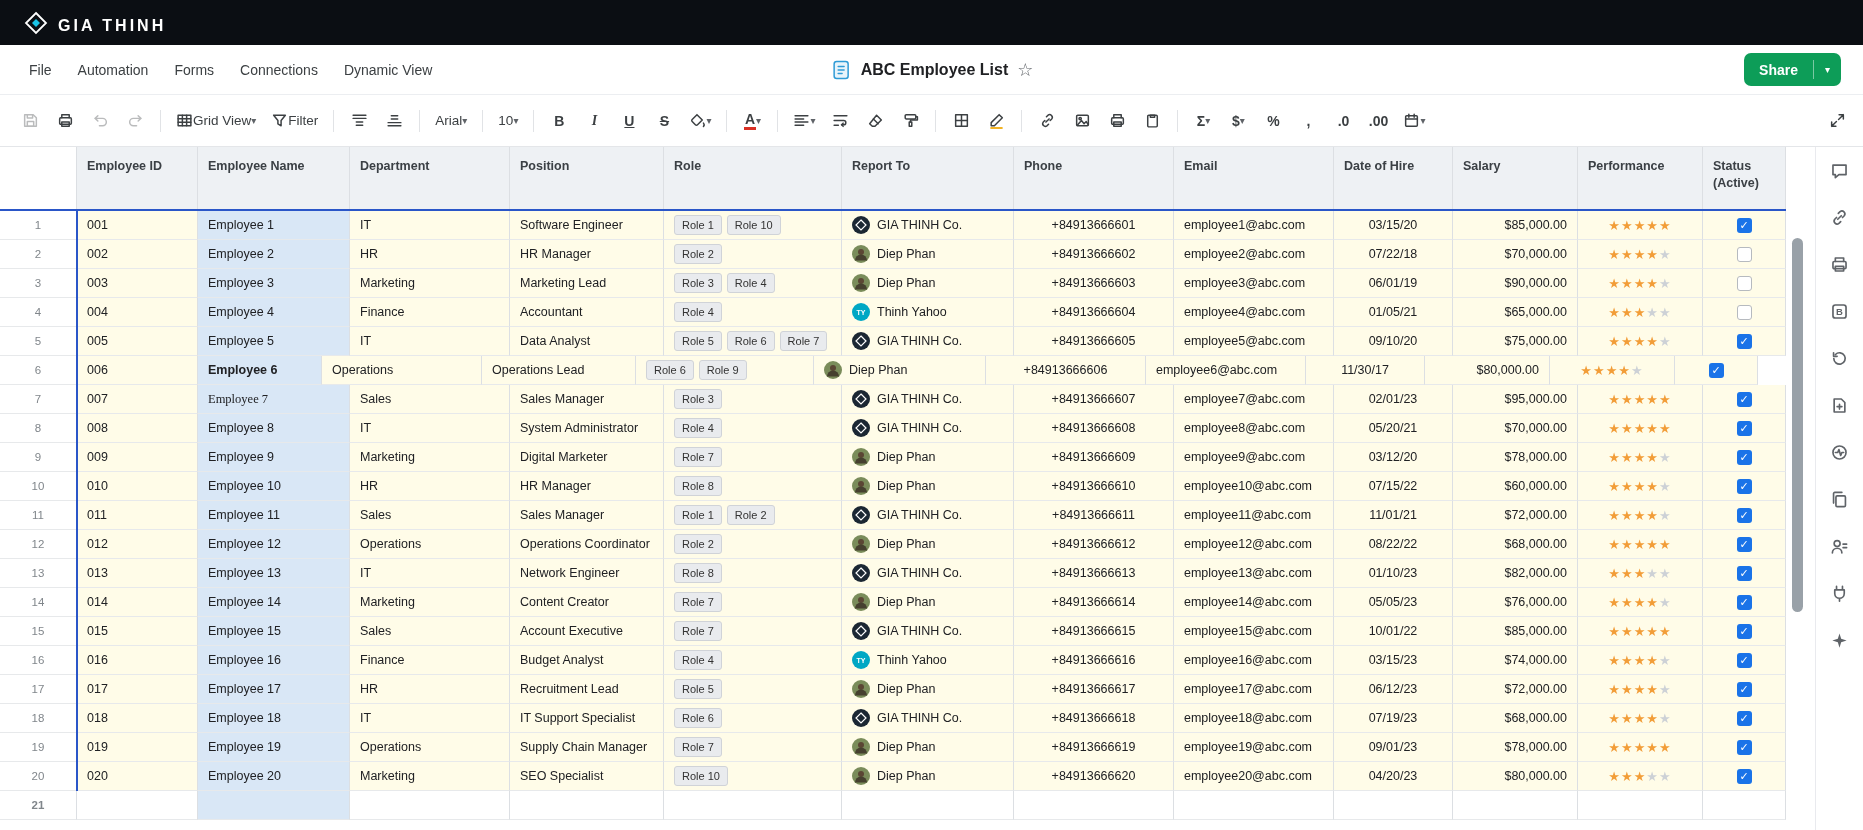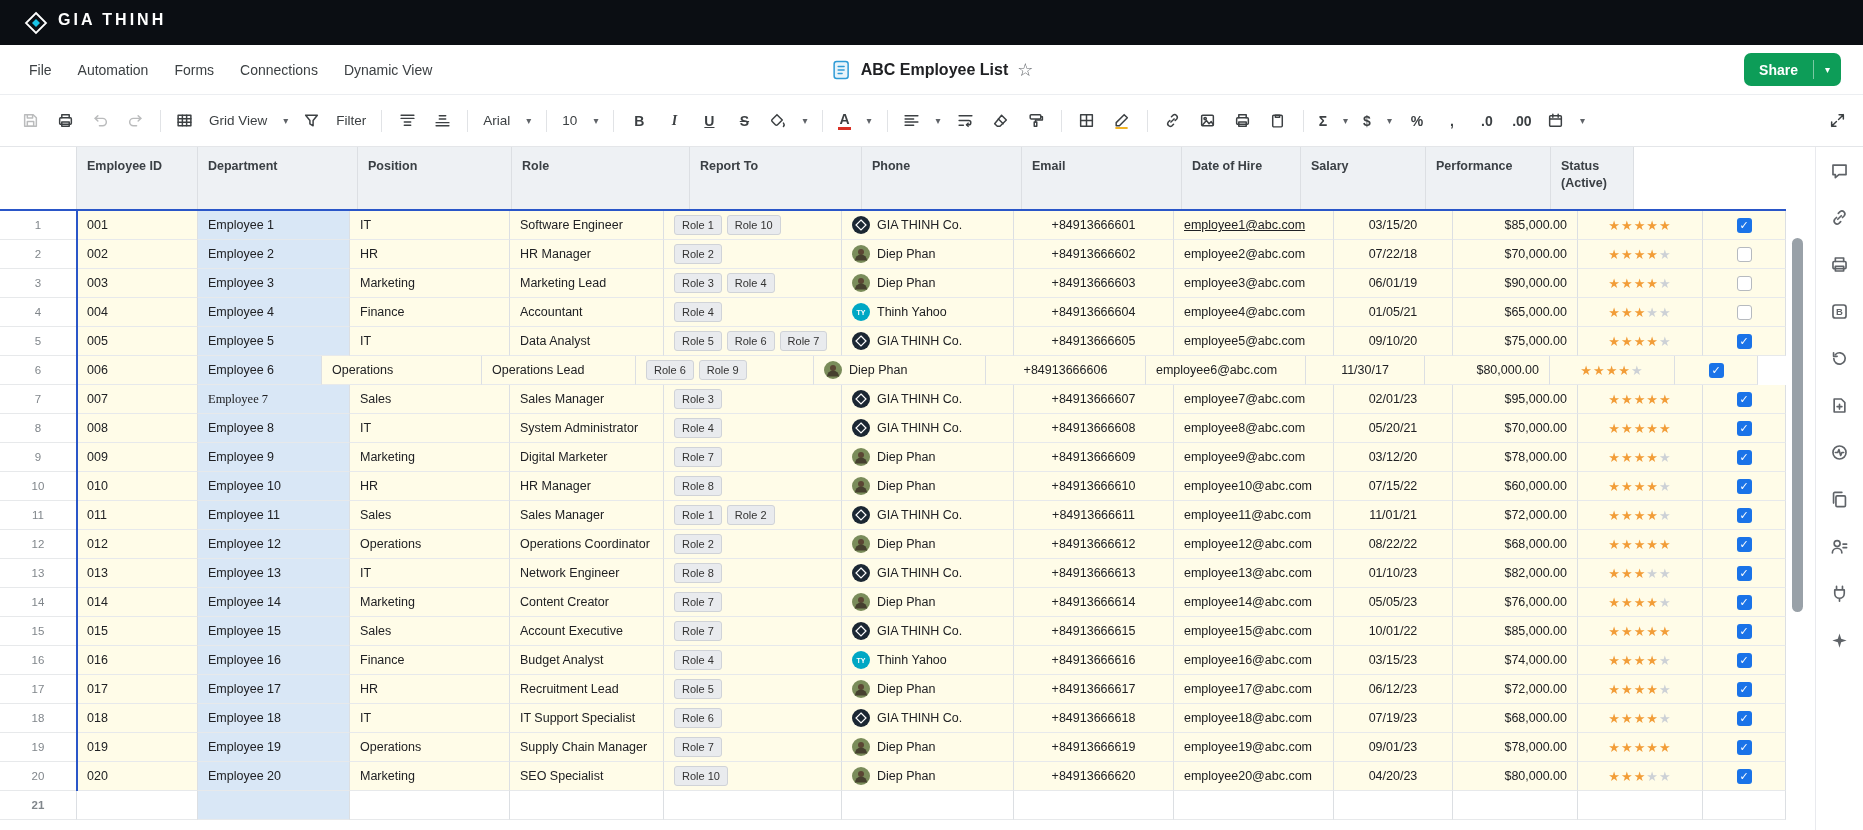--- a/index.html
+++ b/index.html
@@ -1,21 +1,21 @@
 <!DOCTYPE html>
 <html><head>
 <meta charset="utf-8">
 <style>
   * { margin:0; padding:0; box-sizing:border-box; }
   html,body { width:1863px; height:830px; overflow:hidden; background:#fff;
     font-family:"Liberation Sans","DejaVu Sans",sans-serif; }
 
   
   .topbar { height:45px; background:#0b0e13; display:flex; align-items:center; padding:0 24px; }
-  .brand { display:flex; align-items:flex-start; gap:10px; color:#fff; }
+  .brand { display:flex; align-items:flex-end; gap:10px; color:#fff; }
   .brand .icon svg { width:24px; height:24px; display:block; }
   .brand-name { font-weight:bold; font-size:16px; letter-spacing:3px; color:#fff; }
 
   
   .menubar { height:50px; display:flex; align-items:center; padding:0 16px; position:relative;
     border-bottom:1px solid #eceef1; background:#fff; }
   .menu-item { font-size:14px; color:#3c4043; padding:0 13px; cursor:pointer; }
   .menu-center { position:absolute; left:50%; transform:translateX(-50%);
     display:flex; align-items:center; gap:9px; }
   .doc-icon svg { width:22px; height:22px; display:block; }
@@ -28,21 +28,21 @@
   .share-sep { width:1px; height:19px; background:rgba(255,255,255,.45); }
   .share-caret { padding:0 11px; font-size:10px; }
 
   
   .toolbar { height:52px; display:flex; align-items:center; padding:0 10px 0 14px;
     border-bottom:1px solid #e4e6e9; background:#fff; }
   .tb-groups { display:flex; align-items:center; }
   .tb-group { display:flex; align-items:center; gap:3px; }
   .tb-sep { width:1px; height:22px; background:#e1e3e6; margin:0 9px; }
   .tb-btn { min-width:32px; height:32px; border-radius:4px; display:flex; align-items:center;
-    justify-content:center; padding:0 6px; gap:16px; color:#3c4043; cursor:pointer; }
+    justify-content:center; padding:0 6px; gap:0; color:#3c4043; cursor:pointer; }
   .tb-btn.disabled { opacity:.35; }
   .tb-btn .icon svg { width:17px; height:17px; display:block; stroke:#3c4043; fill:none;
     stroke-width:1.4; stroke-linecap:round; stroke-linejoin:round; }
   .glyph { font-size:14px; font-weight:bold; line-height:1; }
   .tb-btn.italic .glyph { font-style:italic; font-family:"Liberation Serif",serif; }
   .tb-btn.underline .glyph { text-decoration:underline; }
   .tb-btn.strike .glyph { text-decoration:line-through; }
   .tb-btn.textcolor .glyph { border-bottom:3px solid #d93025; padding:0 1px 1px; }
   .tb-label { font-size:13.5px; color:#3c4043; }
   .caret { font-size:10px; color:#5f6368; }
@@ -383,20 +383,21 @@
           </span>
         </div>
       </div>
   </div>
 
   <div class="main">
     <div class="grid">
       <div class="grid-header" id="grid-header">
           <div class="hcell corner" style="width: 77px;"></div>
           <div class="hcell" style="width: 121px;">Employee ID</div>
+          <div class="hcell" style="width: 152px;">Employee Name</div>
           <div class="hcell" style="width: 160px;">Department</div>
           <div class="hcell" style="width: 154px;">Position</div>
           <div class="hcell" style="width: 178px;">Role</div>
           <div class="hcell" style="width: 172px;">Report To</div>
           <div class="hcell" style="width: 160px;">Phone</div>
           <div class="hcell" style="width: 160px;">Email</div>
           <div class="hcell" style="width: 119px;">Date of Hire</div>
           <div class="hcell" style="width: 125px;">Salary</div>
           <div class="hcell" style="width: 125px;">Performance</div>
           <div class="hcell" style="width: 83px;">Status (Active)</div>
@@ -415,21 +416,21 @@
             <div class="cell " style="width: 172px;">
               <span class="avatar">
                 <svg viewBox="0 0 18 18">
                   <circle cx="9" cy="9" r="9" fill="#1b2733"></circle>
                   <path d="M9 4l5 5-5 5-5-5z" fill="none" stroke="#fff" stroke-width="1.2"></path>
                 </svg>
               </span>
               <span>GIA THINH Co.</span>
             </div>
             <div class="cell center" style="width: 160px;">+84913666601</div>
-            <div class="cell " style="width: 160px; text-decoration: underline;">employee1@abc.com</div>
+            <div class="cell " style="width: 160px;">employee1@abc.com</div>
             <div class="cell center" style="width: 119px;">03/15/20</div>
             <div class="cell right" style="width: 125px;">$85,000.00</div>
             <div class="cell center" style="width: 125px;">
               <span class="stars"><span class="on">★★★★★</span><span class="off"></span></span>
             </div>
             <div class="cell center" style="width: 83px;">
               <div class="cbx checked">✓</div>
             </div>
           </div>
           <div class="grid-row">
@@ -549,21 +550,21 @@
             <div class="cell center" style="width: 125px;">
               <span class="stars"><span class="on">★★★★</span><span class="off">★</span></span>
             </div>
             <div class="cell center" style="width: 83px;">
               <div class="cbx checked">✓</div>
             </div>
           </div>
           <div class="grid-row">
             <div class="cell rownum" style="width: 77px;">6</div>
             <div class="cell " style="width: 121px;">006</div>
-            <div class="cell name" style="width: 124px;">Employee 6</div>
+            <div class="cell name" style="width: 124px; font-weight: bold;">Employee 6</div>
             <div class="cell " style="width: 160px;">Operations</div>
             <div class="cell " style="width: 154px;">Operations Lead</div>
             <div class="cell " style="width: 178px;">
               <span class="chip">Role 6</span>
               <span class="chip">Role 9</span>
             </div>
             <div class="cell " style="width: 172px;">
               <span class="avatar">
                 <svg viewBox="0 0 18 18">
                   <circle cx="9" cy="9" r="9" fill="#7a8c5a"></circle>

